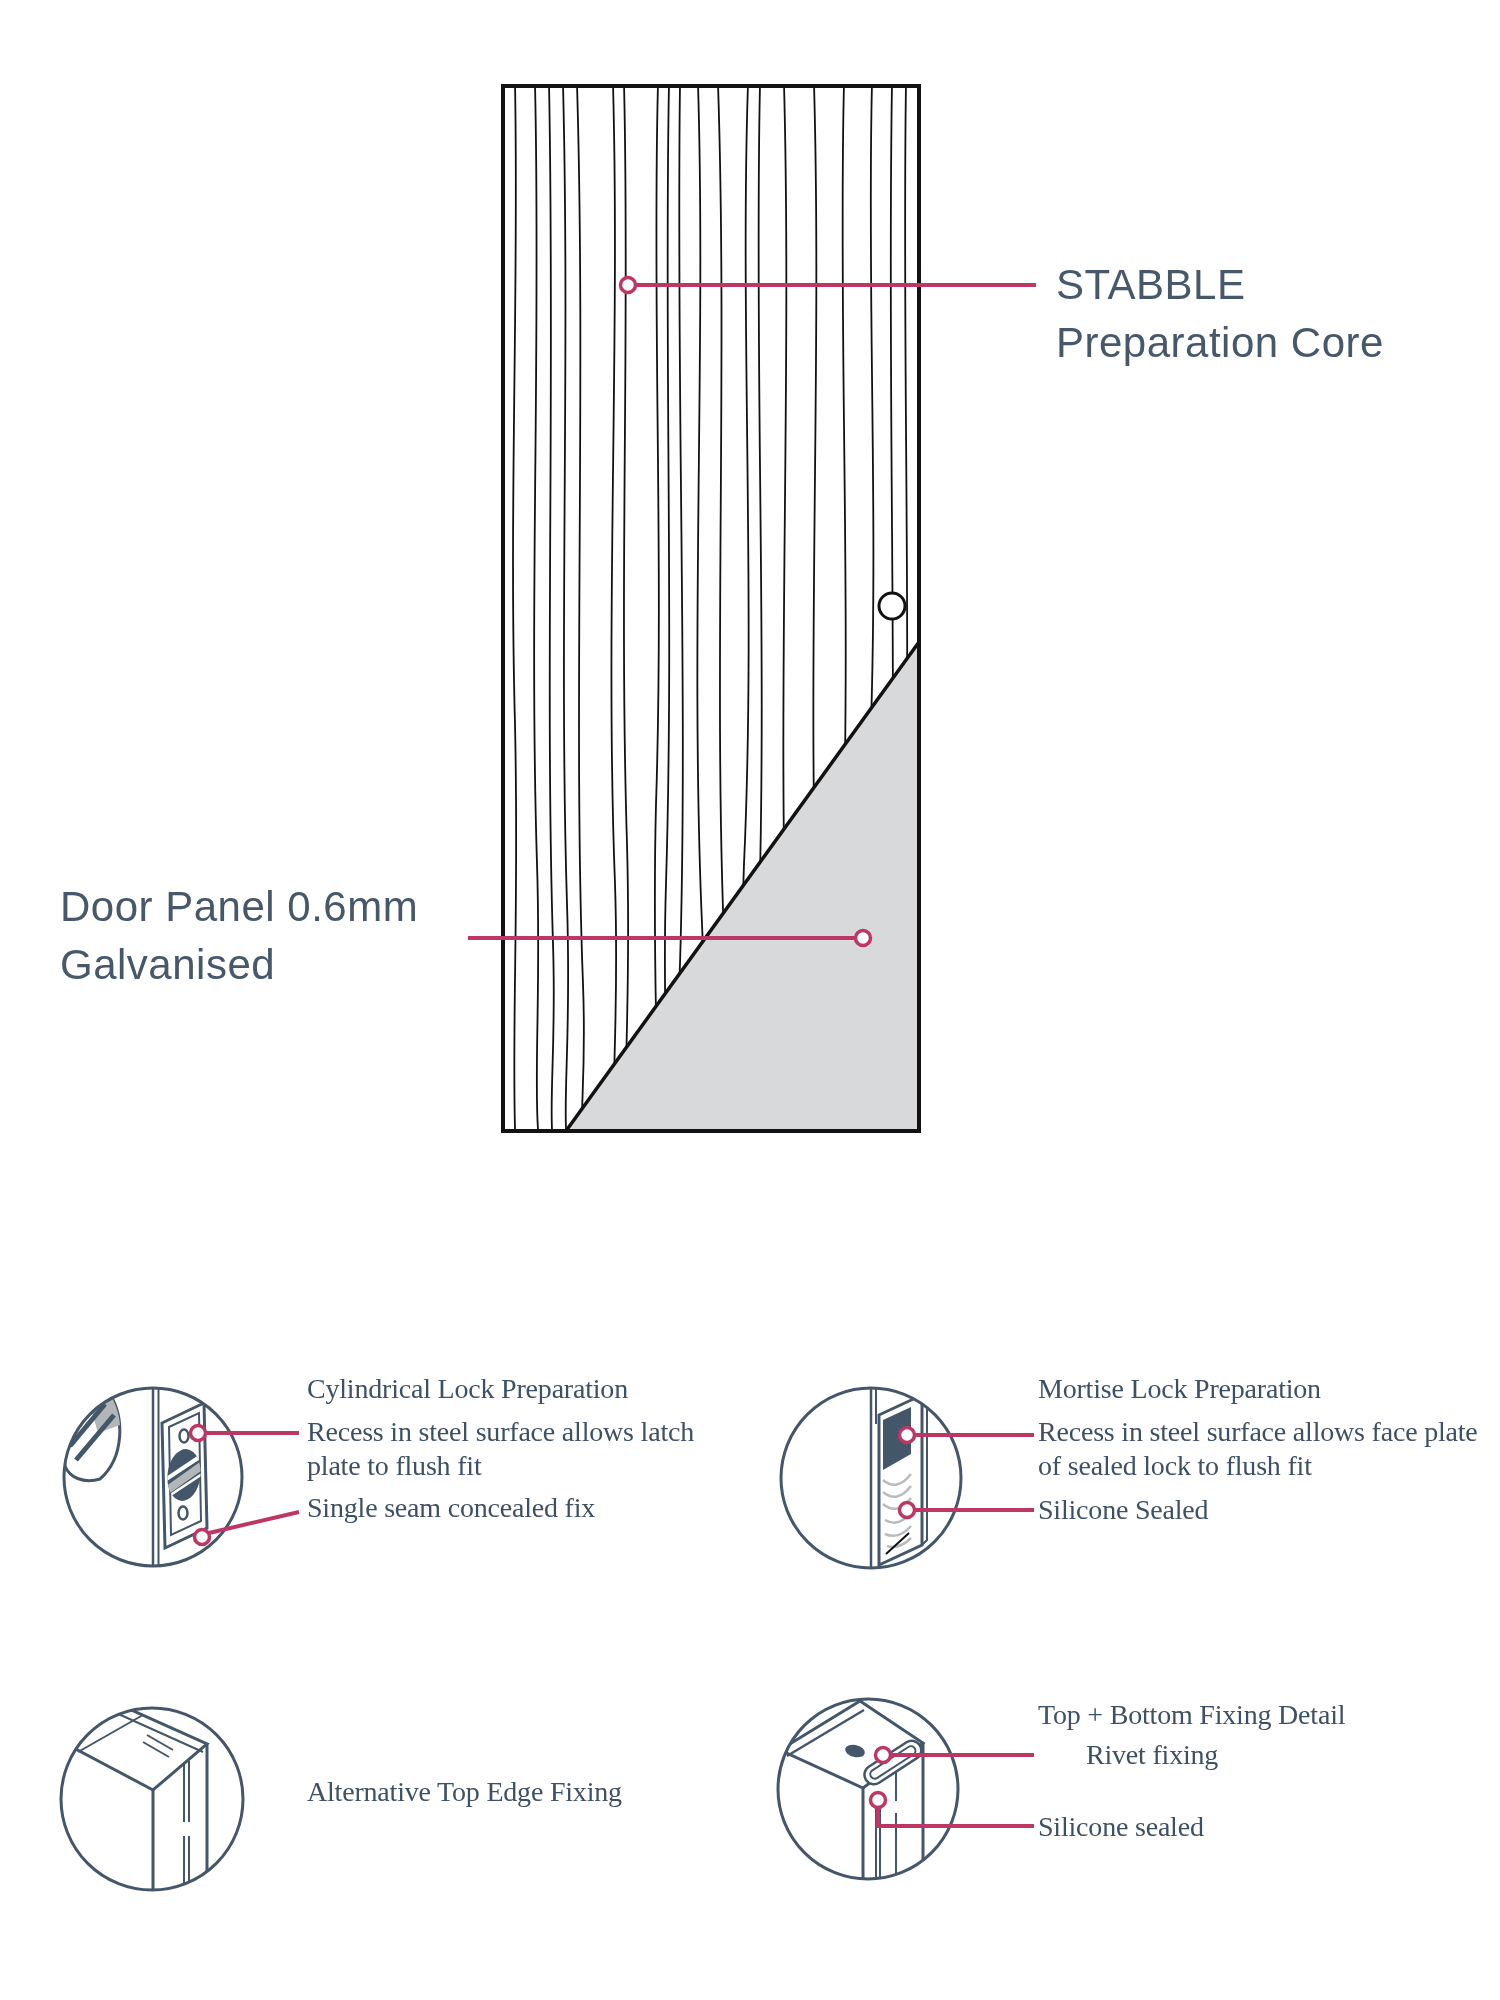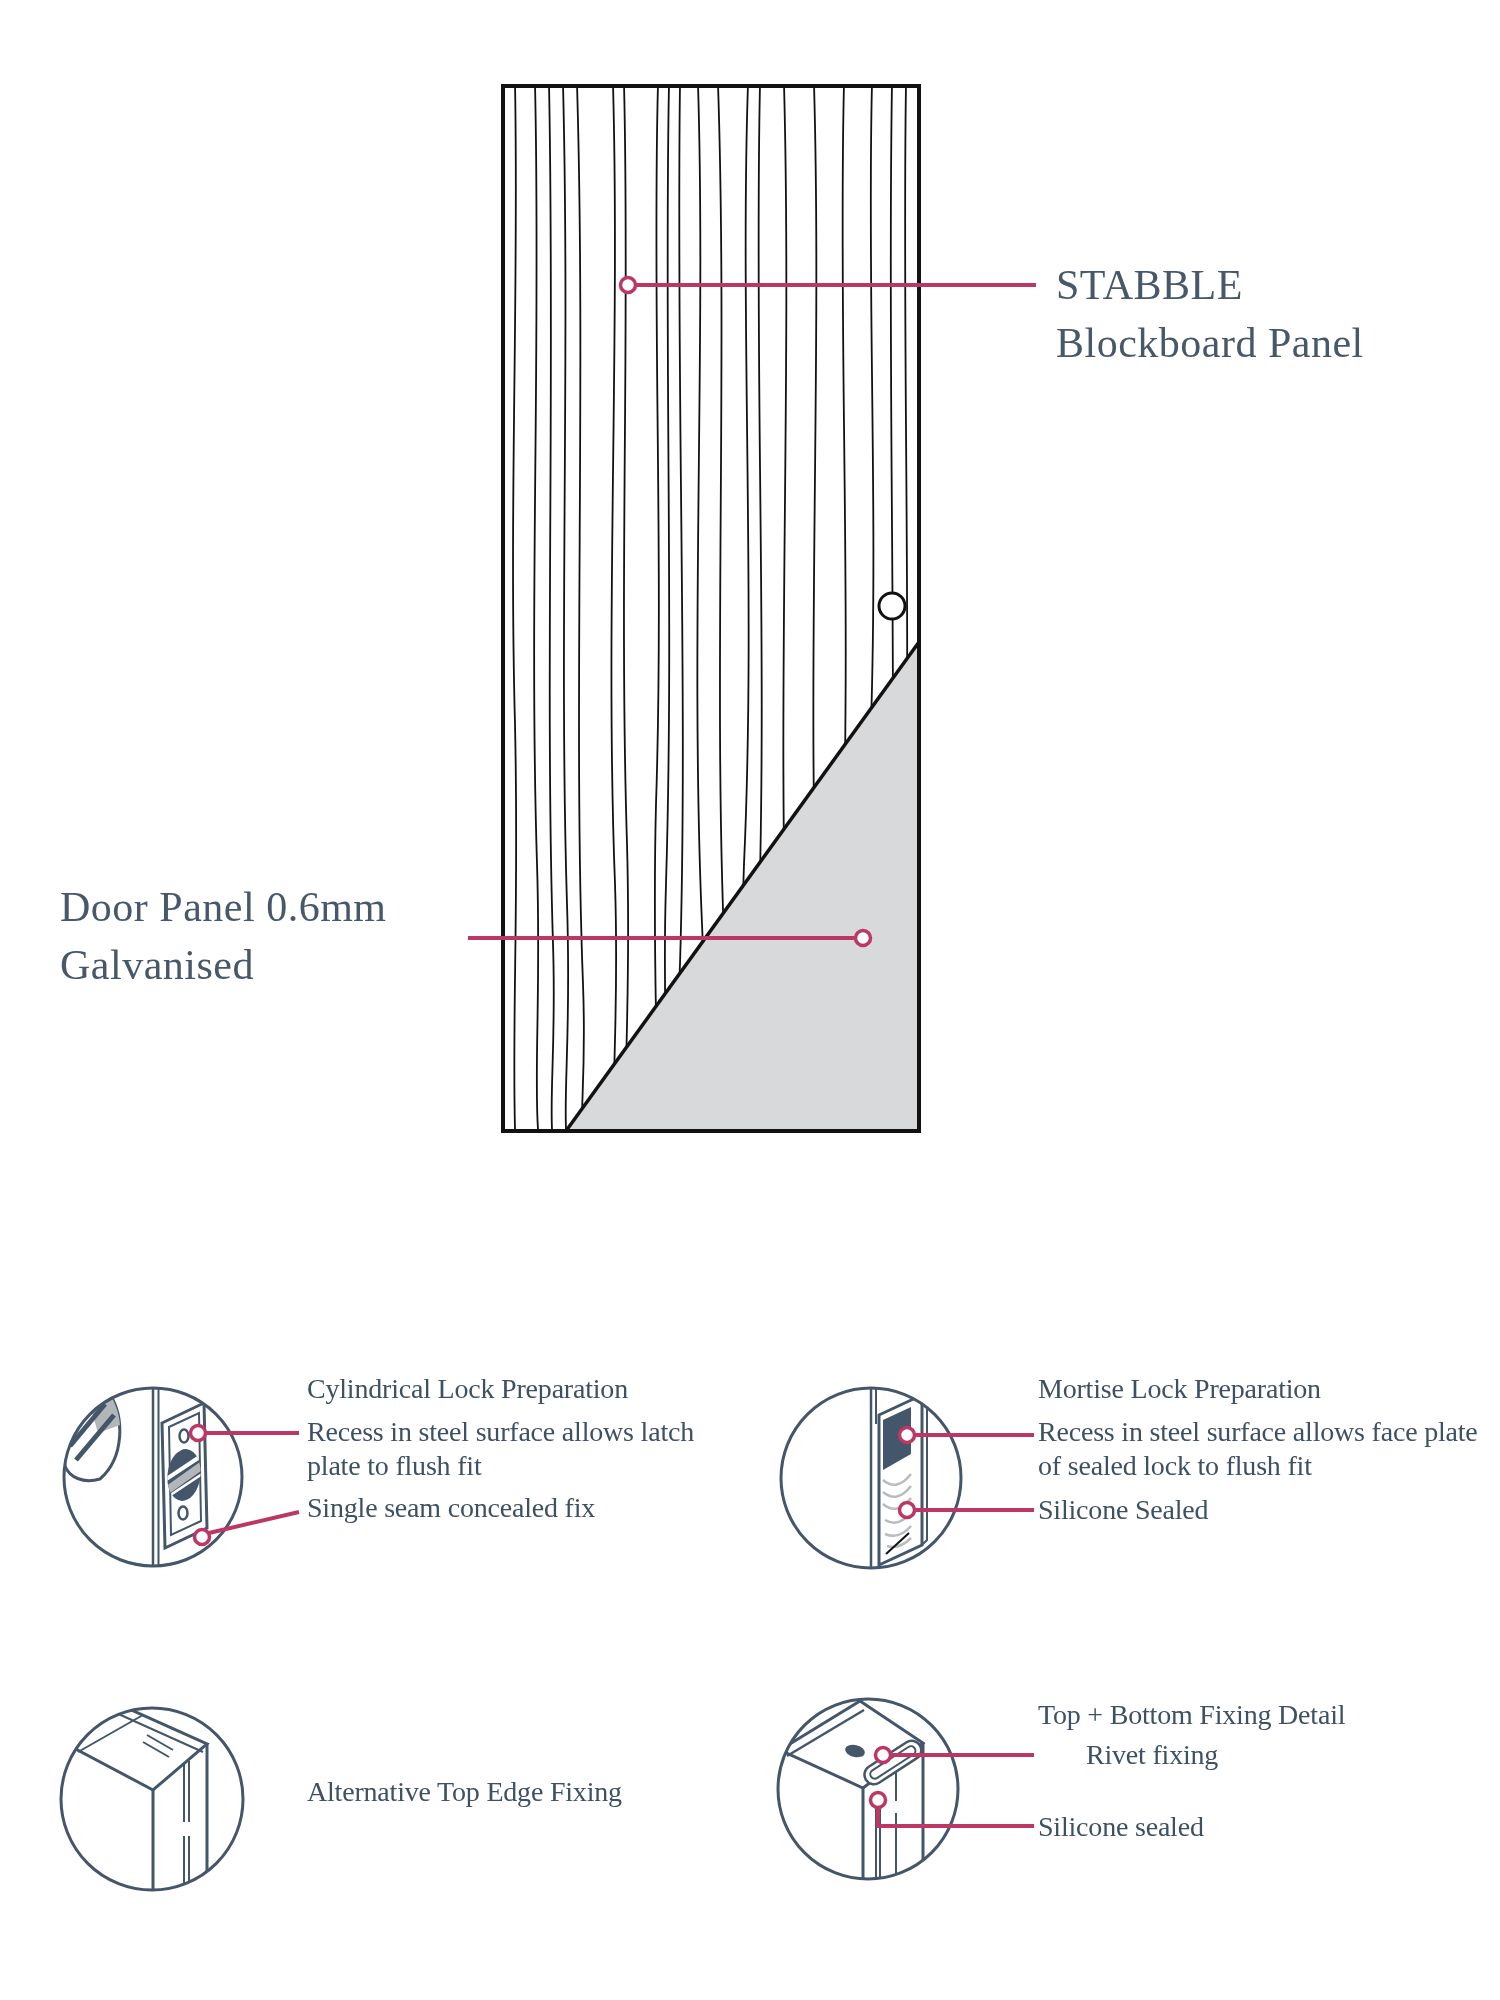--- a/index.html
+++ b/index.html
@@ -1,19 +1,19 @@
 <!DOCTYPE html>
 <html style="--accent: #bd3765; --slate: #44566a; --sans-text: #47586b; --serif-text: #3e5063; --ink: #121212; --panel-gray: #d8d9da; --grain-gray: #b9bcbf; --stripe-gray: #b2b6b9;"><head>
 <meta charset="utf-8">
 <style>
   html,body{margin:0;padding:0;background:#ffffff;}
   .page{position:relative;width:1500px;height:2000px;background:#fff;overflow:hidden;
         font-family:"Liberation Sans",sans-serif;}
   .abs{position:absolute;}
-  .sans-label{font-family:Liberation Serif, serif;font-size:42px;line-height:58px;
+  .sans-label{font-family:Liberation Sans, sans-serif;font-size:42px;line-height:58px;
         color:var(--sans-text);letter-spacing:0.5px;white-space:nowrap;}
   .serif-text{font-family:"Liberation Serif",serif;font-size:28px;line-height:34px;
         color:var(--serif-text);letter-spacing:-0.2px;white-space:nowrap;}
   svg{display:block;}
   .slate-s{stroke:var(--slate);fill:none;}
   .slate-f{fill:var(--slate);stroke:none;}
   .white-f{fill:#ffffff;}
   .grain{stroke:var(--ink);stroke-width:1.8;fill:none;}
   .pink-line{stroke:var(--accent);stroke-width:4;fill:none;}
   .pink-dot{stroke:var(--accent);stroke-width:3.5;fill:#ffffff;}
@@ -54,21 +54,21 @@
       <path class="grain" d="M405,0 C401,260 411,560 403,840 C399,960 404,1010 404,1045"></path>
     </g>
     <polygon points="418,558 418,1047 65,1047" style="fill:var(--panel-gray)"></polygon>
     <line x1="65" y1="1047" x2="418" y2="558" style="stroke:var(--ink);stroke-width:3.5"></line>
     <circle cx="391" cy="522" r="13" fill="#ffffff" style="stroke:var(--ink);stroke-width:3"></circle>
     <rect x="2" y="2" width="416" height="1045" fill="none" style="stroke:var(--ink);stroke-width:4"></rect>
   </svg>
 
   <div class="abs sans-label" style="left:1056px;top:256px;">
     <div>STABBLE</div>
-    <div>Blockboard Panel</div>
+    <div>Preparation Core</div>
   </div>
 
   <div class="abs sans-label" style="left:60px;top:878px;">
     <div>Door Panel 0.6mm</div>
     <div>Galvanised</div>
   </div>
 
   <svg class="abs" style="left:58px;top:1382px;" width="190" height="190" viewBox="0 0 190 190">
     <defs>
       <clipPath id="c1clip">

